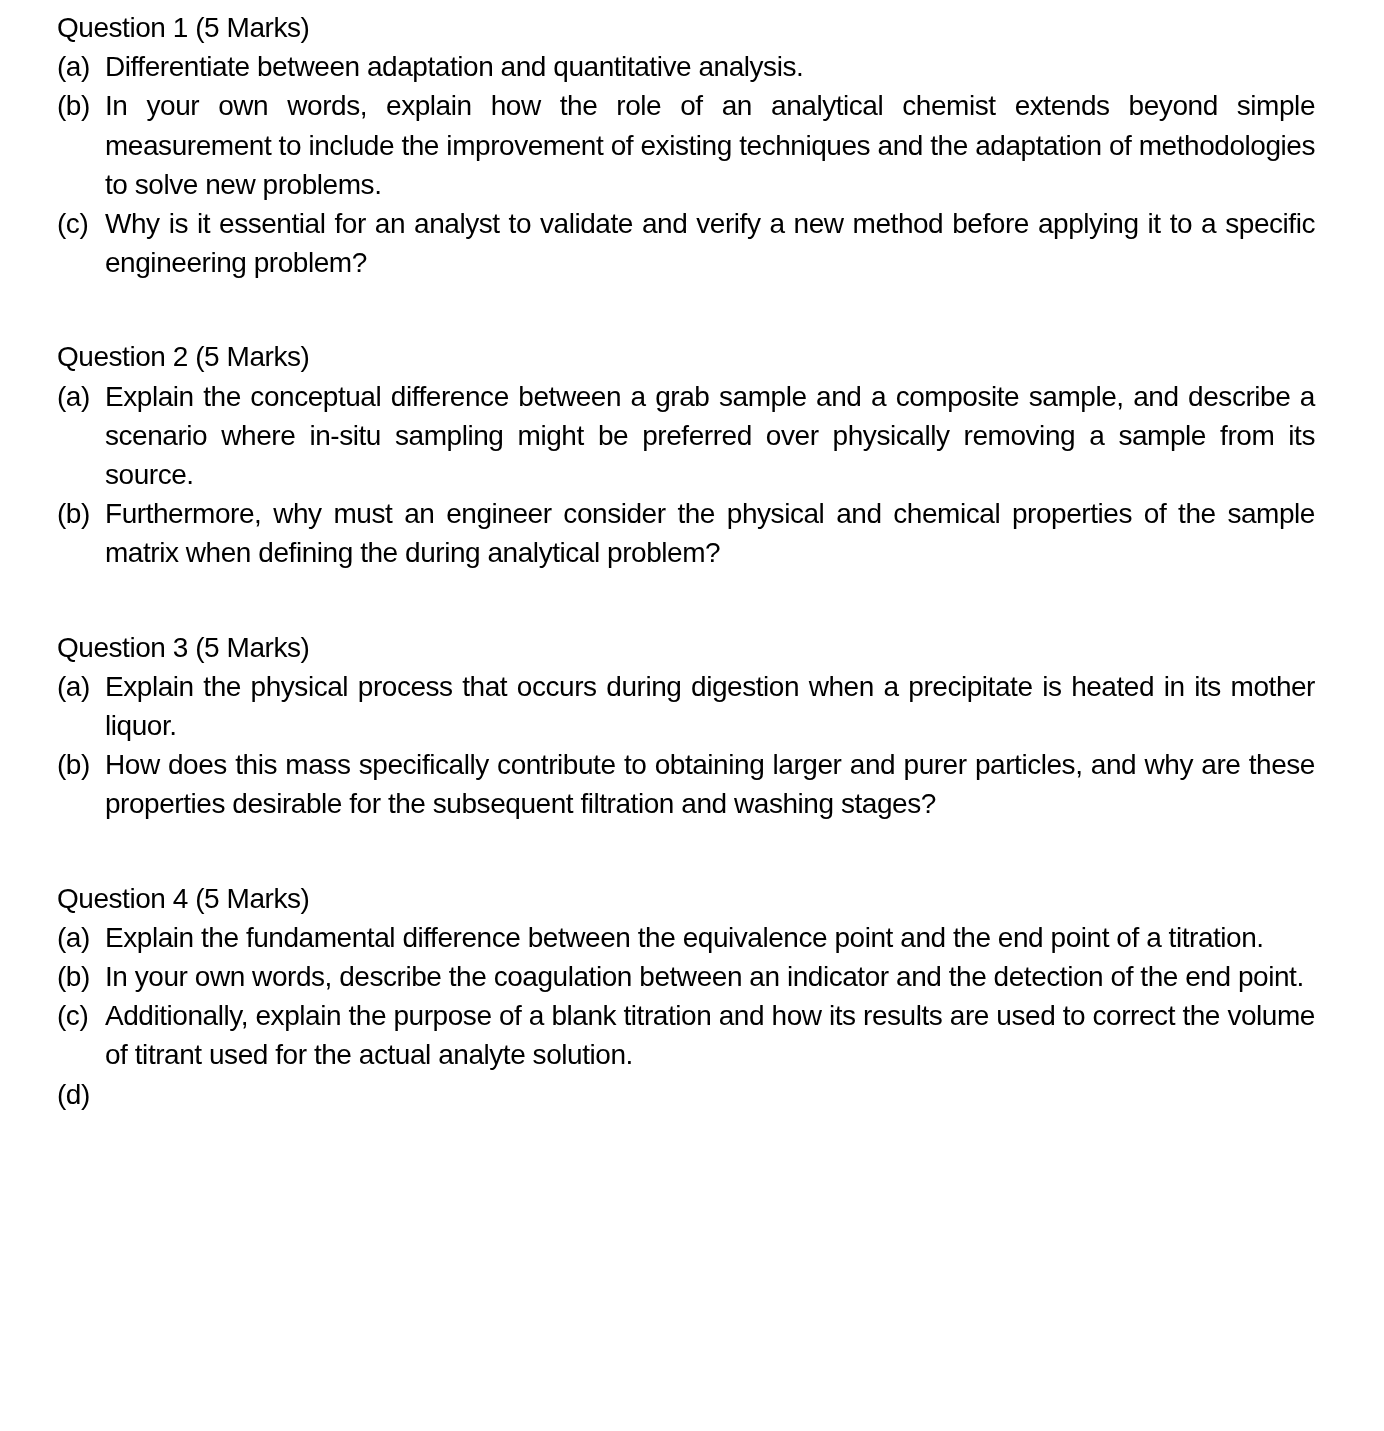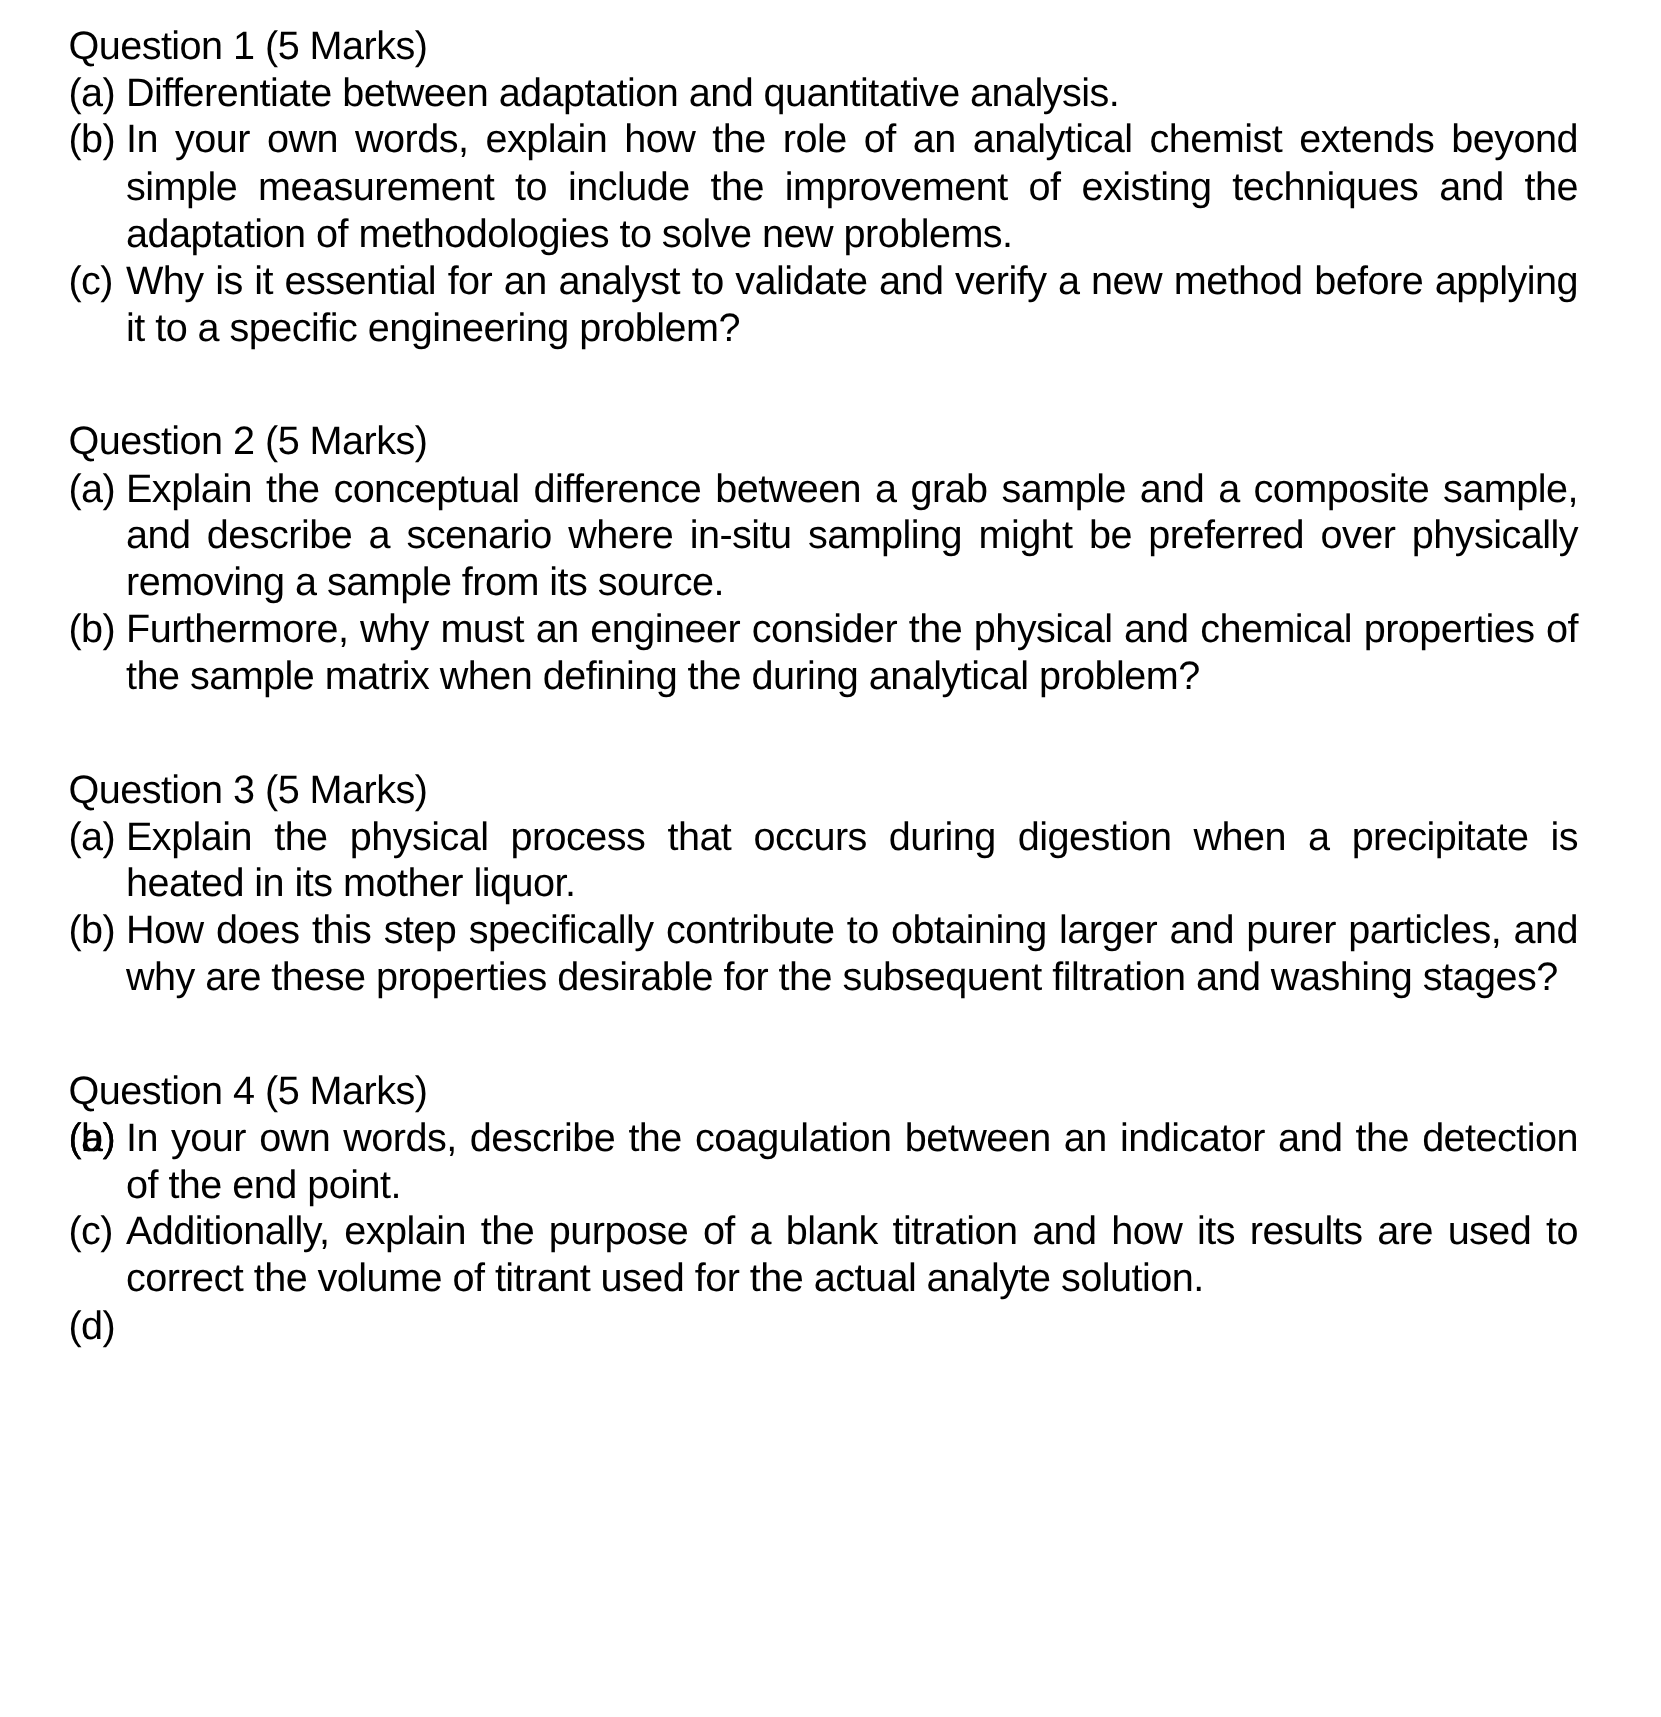--- a/index.html
+++ b/index.html
@@ -10,23 +10,23 @@
     body {
       width: 1384px;
       height: 1431px;
       overflow: hidden;
       font-family: "Liberation Sans", sans-serif;
       color: #000000;
     }
     .page {
       position: absolute;
       left: 57px;
-      top: 18px;
+      top: 8px;
       width: 1258px;
-      font-size: 33px;
+      font-size: 28px;
       line-height: 39.2px;
       letter-spacing: -0.45px;
     }
     .question {
       margin: 0;
     }
     .question + .question {
       margin-top: 55px;
     }
     .q-title {
@@ -92,30 +92,31 @@
 
   <section class="question">
     <span class="q-title">Question 3 (5 Marks)</span>
     <ol class="q-items">
       <li class="q-item">
         <span class="label">(a)</span>
         <span>Explain the physical process that occurs during digestion when a precipitate is heated in its mother liquor.</span>
       </li>
       <li class="q-item">
         <span class="label">(b)</span>
-        <span>How does this step specifically contribute to obtaining larger and purer particles, and why are these properties desirable for the subsequent filtration and washing stages?</span>
+        <span>How does this mass specifically contribute to obtaining larger and purer particles, and why are these properties desirable for the subsequent filtration and washing stages?</span>
       </li>
     </ol>
   </section>
 
   <section class="question">
     <span class="q-title">Question 4 (5 Marks)</span>
     <ol class="q-items">
       <li class="q-item">
         <span class="label">(a)</span>
+        <span>Explain the fundamental difference between the equivalence point and the end point of a titration.</span>
       </li>
       <li class="q-item">
         <span class="label">(b)</span>
         <span>In your own words, describe the coagulation between an indicator and the detection of the end point.</span>
       </li>
       <li class="q-item">
         <span class="label">(c)</span>
         <span>Additionally, explain the purpose of a blank titration and how its results are used to correct the volume of titrant used for the actual analyte solution.</span>
       </li>
       <li class="q-item">

